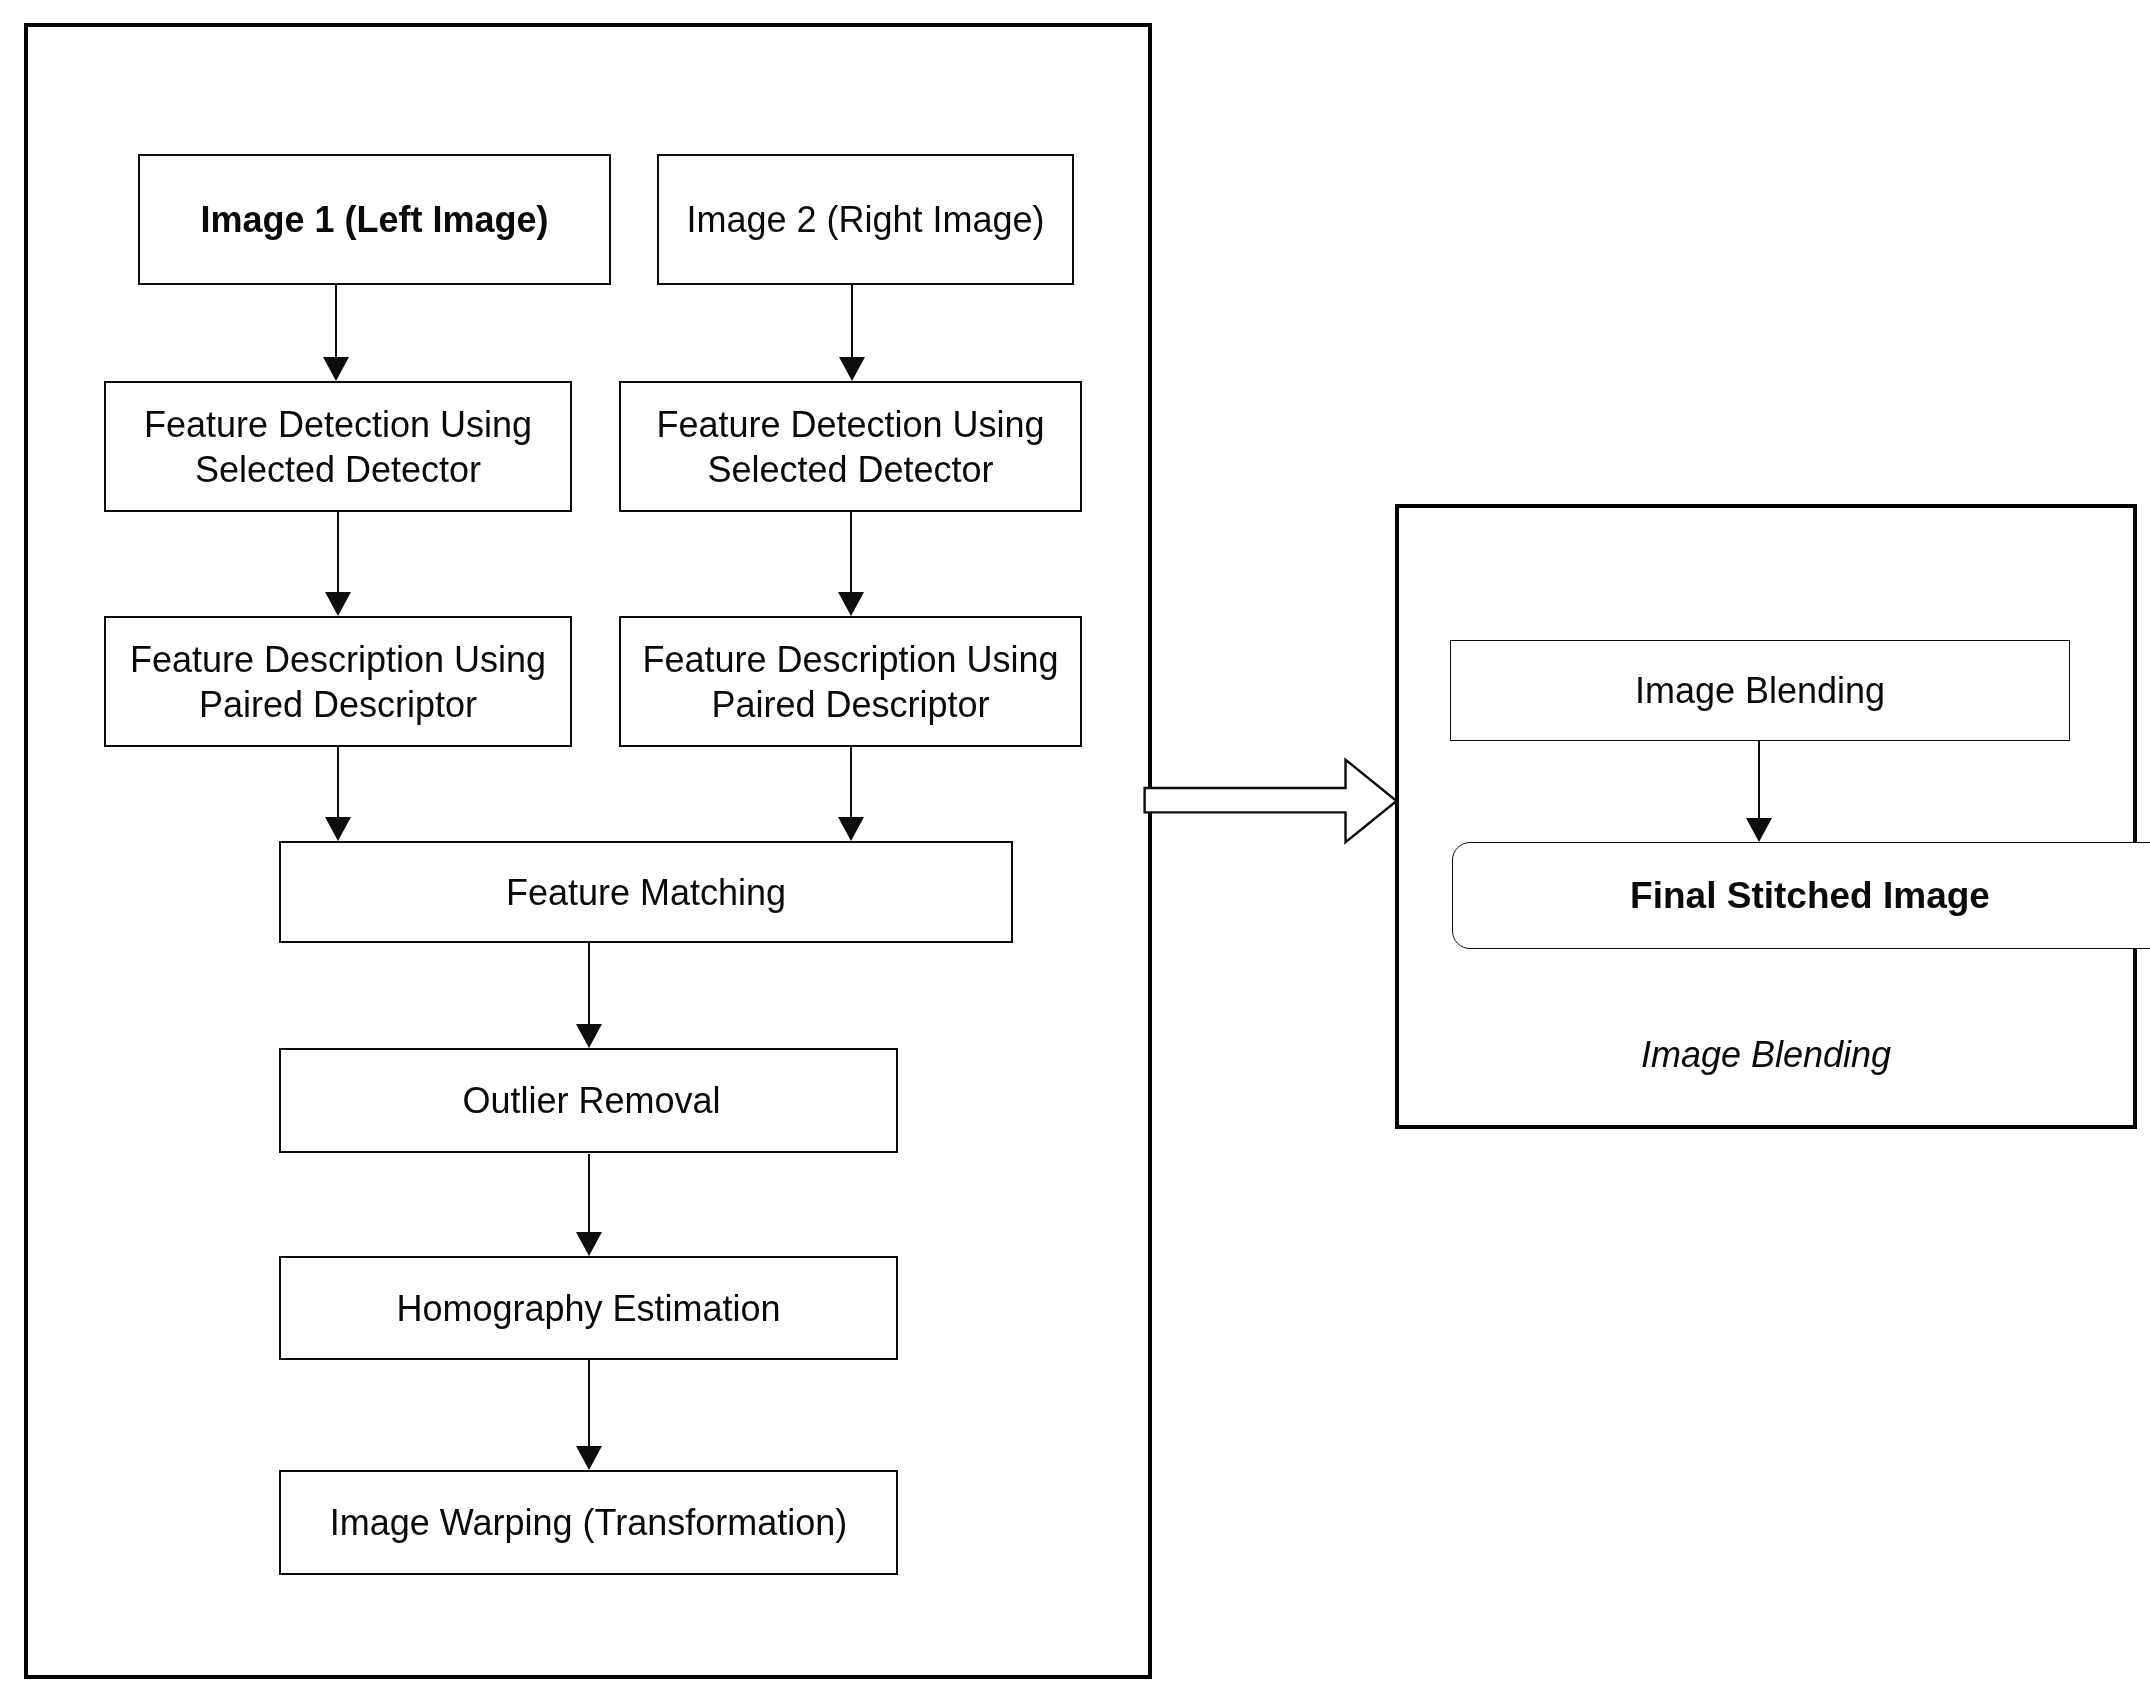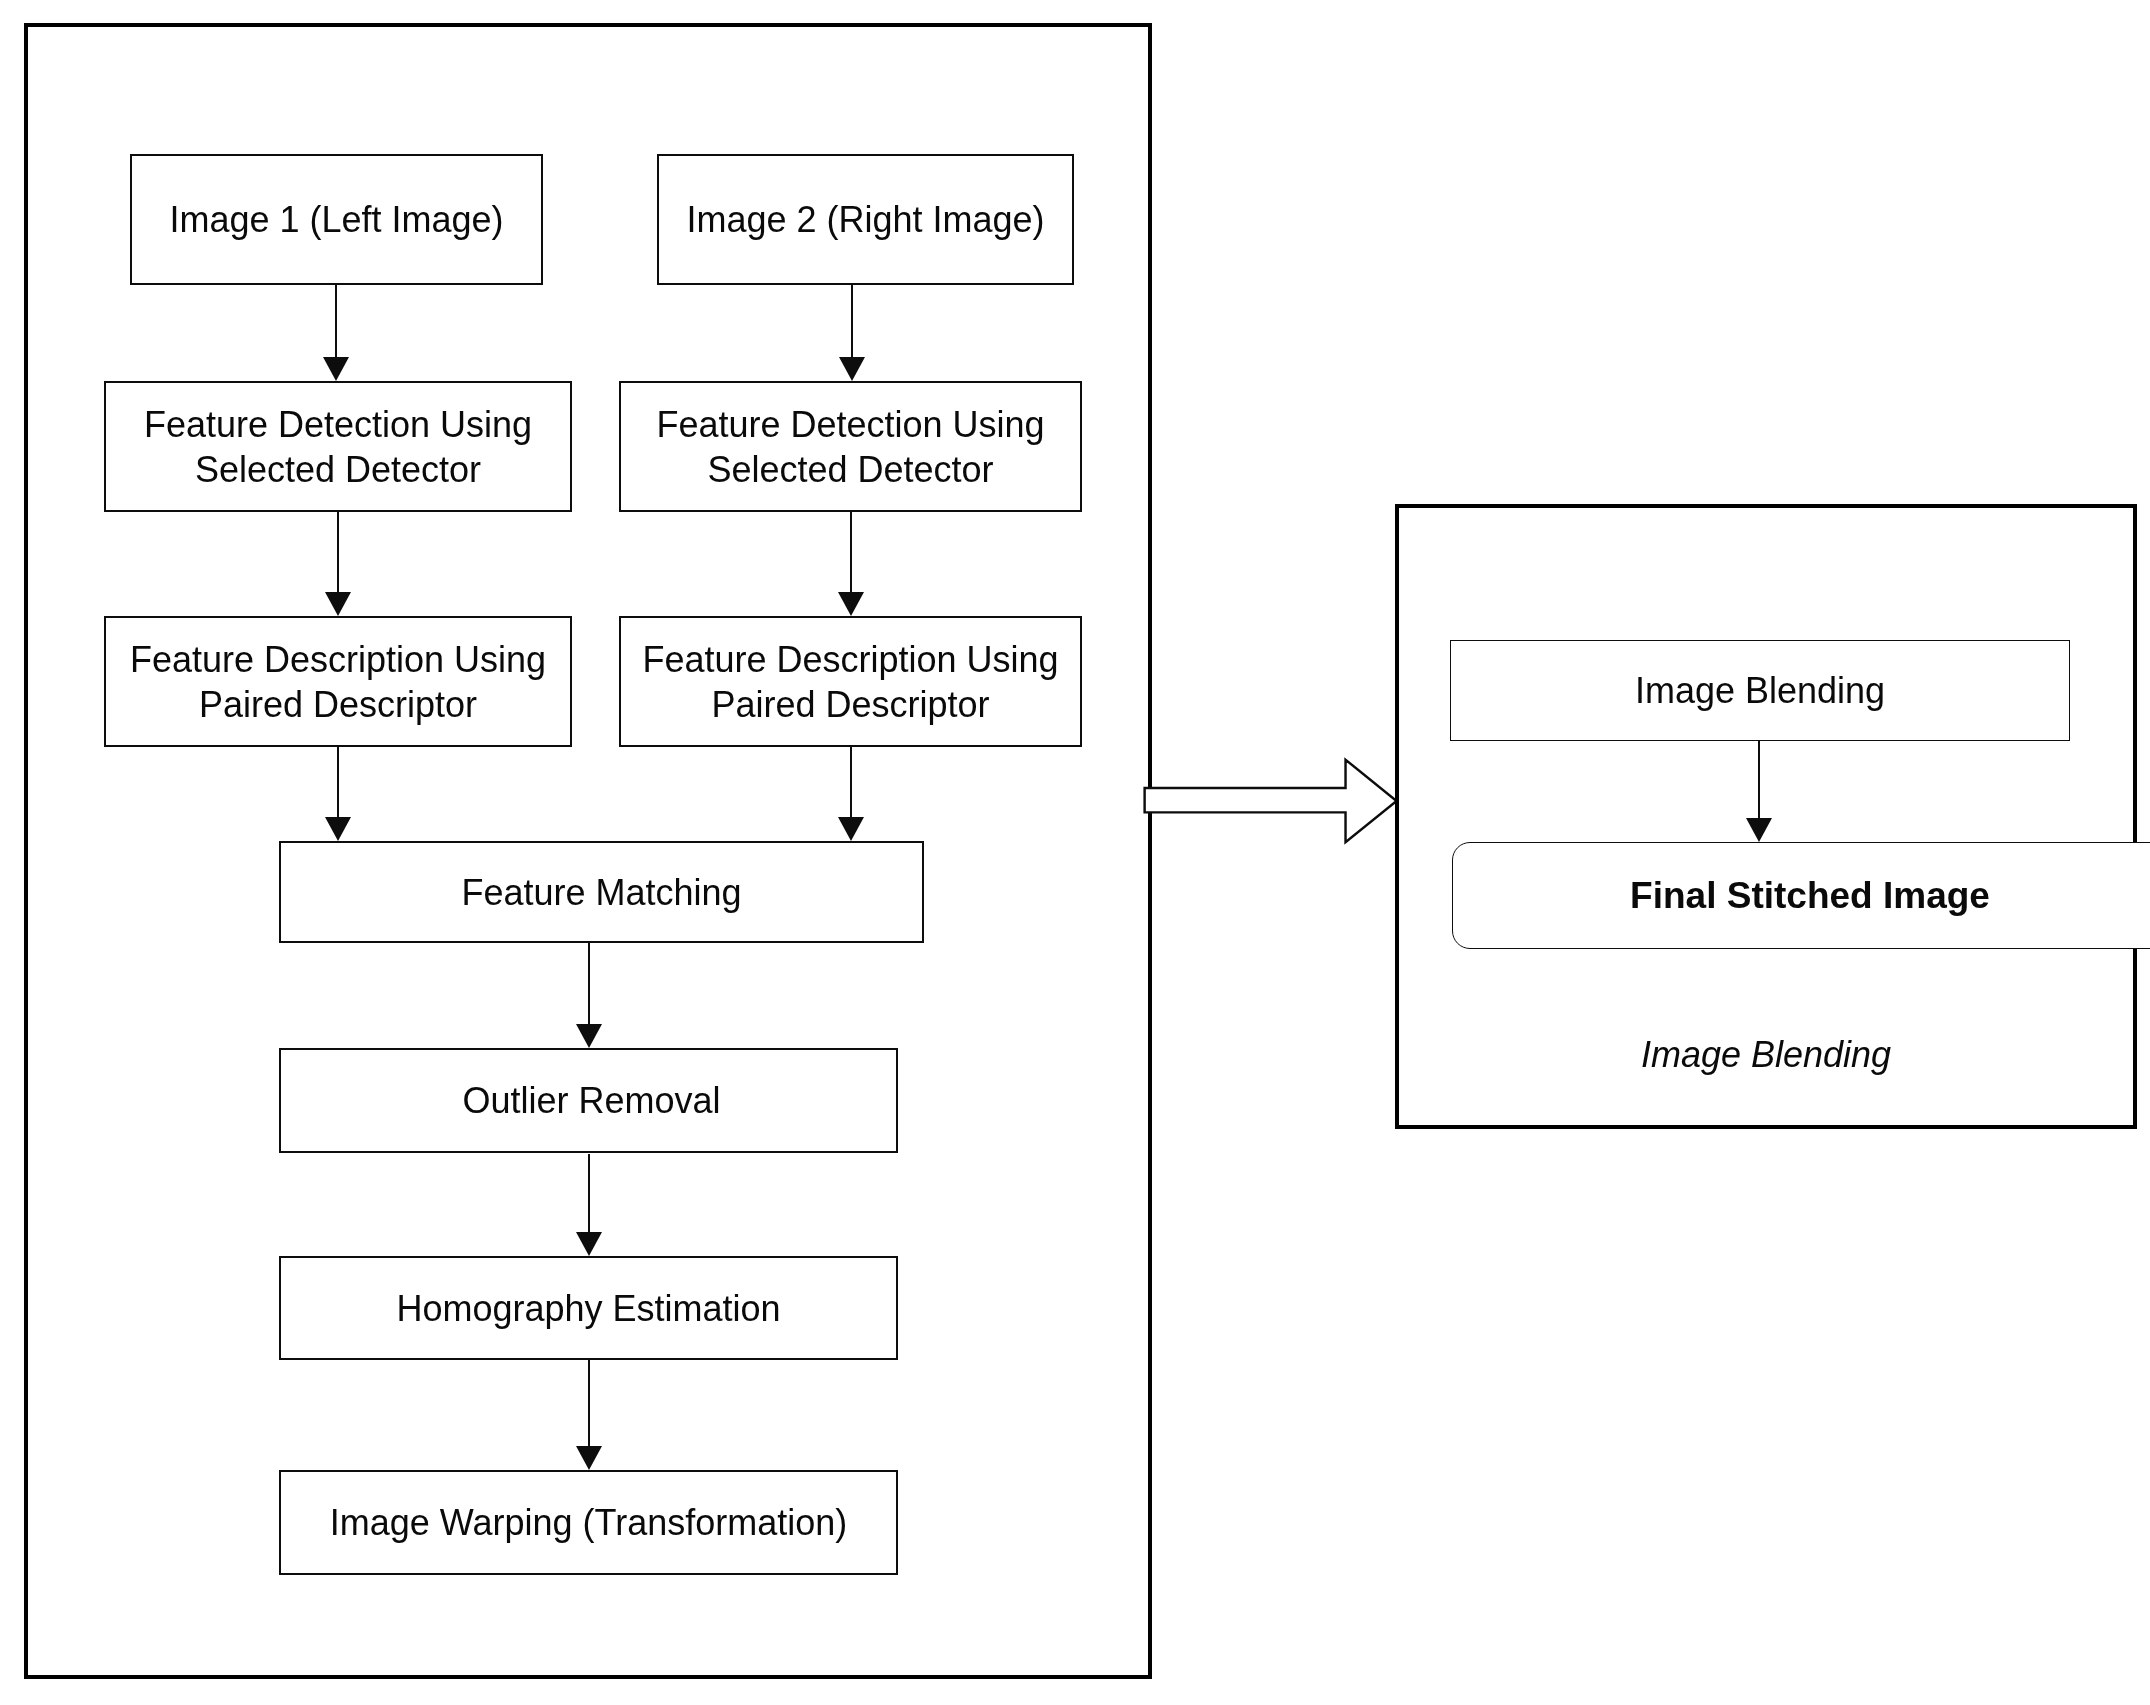--- a/index.html
+++ b/index.html
@@ -75,34 +75,34 @@
   }
 </style>
 </head>
 <body>
 
 <div id="canvas">
 
   <div class="panel" style="left:24px; top:23px; width:1128px; height:1656px;"></div>
 
 
-  <div class="node" style="left:130px; top:154px; width:413px; height:131px;">Image 1 (Left Image)</div>
+  <div class="node" style="left:138px; top:154px; width:473px; height:131px;font-weight:bold;">Image 1 (Left Image)</div>
   <div class="node" style="left:657px; top:154px; width:417px; height:131px;">Image 2 (Right Image)</div>
 
   <div class="node" style="left:104px; top:381px; width:468px; height:131px;">Feature Detection Using
 Selected Detector</div>
   <div class="node" style="left:619px; top:381px; width:463px; height:131px;">Feature Detection Using
 Selected Detector</div>
 
   <div class="node" style="left:104px; top:616px; width:468px; height:131px;">Feature Description Using
 Paired Descriptor</div>
   <div class="node" style="left:619px; top:616px; width:463px; height:131px;">Feature Description Using
 Paired Descriptor</div>
 
-  <div class="node" style="left:279px; top:841px; width:645px; height:102px;">Feature Matching</div>
+  <div class="node" style="left:279px; top:841px; width:734px; height:102px;">Feature Matching</div>
   <div class="node" style="left:279px; top:1048px; width:619px; height:105px;padding-left:6px;">Outlier Removal</div>
   <div class="node" style="left:279px; top:1256px; width:619px; height:104px;">Homography Estimation</div>
   <div class="node" style="left:279px; top:1470px; width:619px; height:105px;">Image Warping (Transformation)</div>
 
   <div class="varrow" style="left:323px; top:285px; height:96px;">
     <div class="shaft" style="height:75px;"></div>
     <div class="head"></div>
   </div>
   <div class="varrow" style="left:839px; top:285px; height:96px;">
     <div class="shaft" style="height:75px;"></div>

